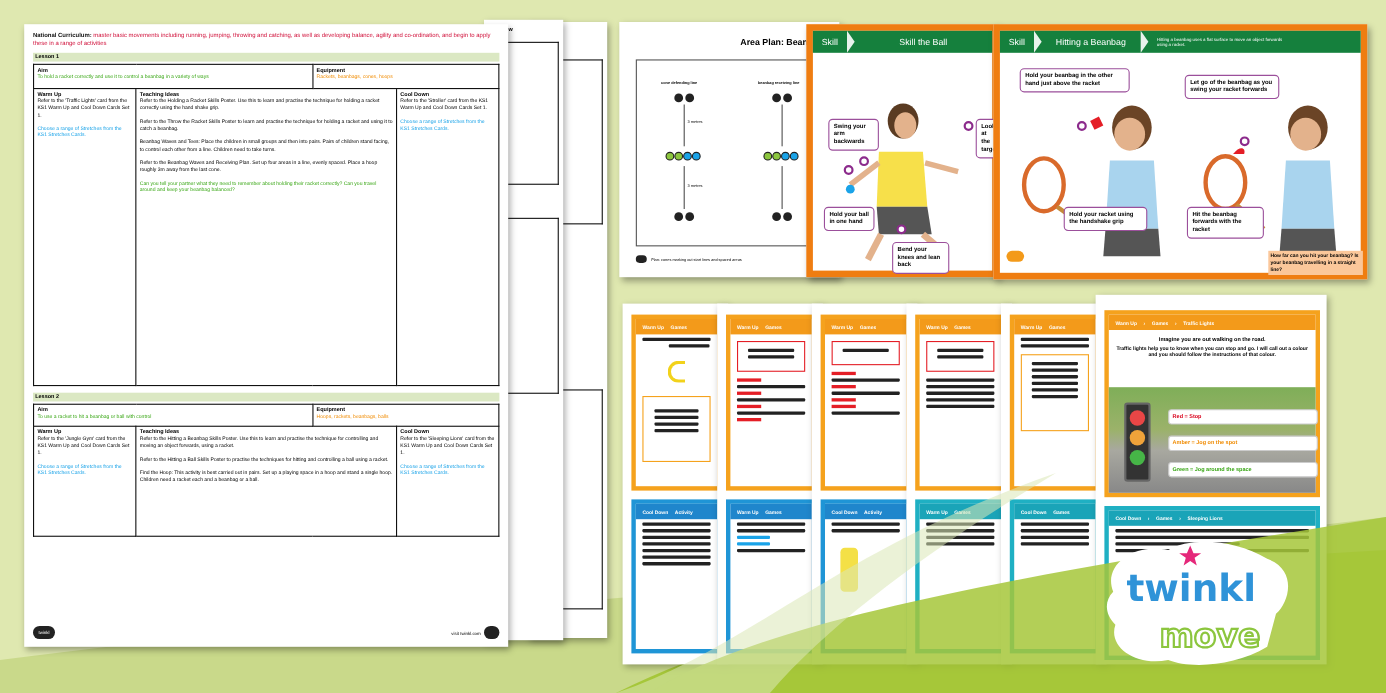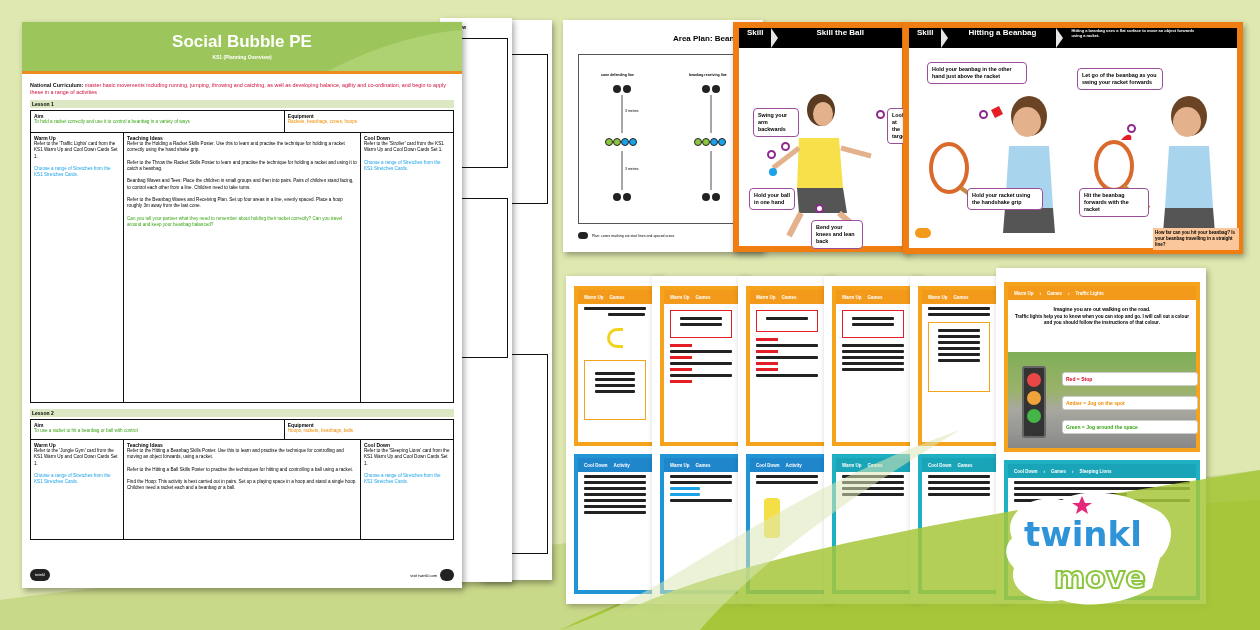--- a/index.html
+++ b/index.html
@@ -13,21 +13,21 @@
 .nc{font-size:5.4px;line-height:7px;margin:8px 8px 4px;color:#d0103a}
 .nc b{color:#111}
 .lesson-bar{background:#dbe8c3;height:8px;margin:2px 8px;font-size:5px;font-weight:bold;padding-left:2px;line-height:8px}
 table.lp{border-collapse:collapse;margin:0 8px;width:calc(100% - 16px)}
 table.lp td{border:1.5px solid #111;vertical-align:top;padding:2px 3px;font-size:4.6px;line-height:6.2px}
 .lbl{font-weight:bold;font-size:5px;display:block}
 .green{color:#38a614}.orange{color:#f08b00}.blue{color:#1aa3e8}
 .foot{position:absolute;left:8px;right:8px;bottom:6px;height:14px;font-size:4px;display:flex;justify-content:space-between;align-items:center}
 .cloud-logo{width:20px;height:12px;background:#222;border-radius:8px;color:#fff;font-size:4px;text-align:center;line-height:12px}
 .card-orange{position:absolute;background:#fff;border:6px solid #ef7d11;box-shadow:2px 3px 6px rgba(0,0,0,.35)}
-.ptab{background:#000000;height:20px;display:flex;color:#fff;font-size:8px;font-weight:bold}
+.ptab{background:#15803d;height:20px;display:flex;align-items:center;color:#fff;font-size:8px;font-weight:normal}
 .ptab span{padding:0 8px}
 .chev{width:0;height:0;border-top:10px solid transparent;border-bottom:10px solid transparent;border-left:7px solid #fff;opacity:.9}
 .bubble{position:absolute;background:#fff;border:1.6px solid #9b4f9b;border-radius:4px;font-size:5.4px;font-weight:bold;padding:3px 4px;line-height:7px}
 .dot{position:absolute;width:9px;height:9px;border-radius:50%;border:2px solid #8c2b8c;background:#fff}
 .small-card{position:absolute;background:#fff;box-shadow:2px 2px 6px rgba(0,0,0,.3)}
 .sc-top{position:absolute;left:8px;right:6px;top:10px;height:160px;border:4px solid #f5a21d;background:#fff}
 .sc-top .tabrow{background:#f39a1a;height:14px;color:#fff;font-size:4.5px;font-weight:bold;display:flex;align-items:center;gap:6px;padding-left:6px}
 .sc-bot{position:absolute;left:8px;right:6px;top:178px;height:140px;border:4px solid #1f95d6;background:#fff}
 .sc-bot .tabrow{background:#1f86cc;height:14px;color:#fff;font-size:4.5px;font-weight:bold;display:flex;align-items:center;gap:6px;padding-left:6px}
 .line{height:3px;background:#222;margin:3px 6px;border-radius:1px}
@@ -48,27 +48,20 @@
   <div style="margin:22px 4px 0;height:150px;border:1.5px solid #111;border-left:none"></div>
   <div style="margin:150px 4px 0;height:200px;border:1.5px solid #111;border-left:none"></div>
 </div>
 <div class="sheet" style="left:440px;top:18px;width:72px;height:564px;z-index:2">
   <div style="font-size:5px;font-weight:bold;margin:6px 4px">Overview</div>
   <div style="margin:8px 4px 0;height:130px;border:1.5px solid #111;border-left:none"></div>
   <div style="margin:30px 4px 0;height:160px;border:1.5px solid #111;border-left:none"></div>
 </div>
 
 <div class="sheet" style="left:22px;top:22px;width:440px;height:566px;z-index:3">
-  <div class="hdr-green">
-    <svg style="position:absolute;right:0;top:0" width="200" height="52">
-        <path d="M60 52 C120 20 170 10 200 8 L200 52Z" fill="#b7d67a" opacity=".7"></path>
-      </svg>
-    <div class="title">Social Bubble PE</div>
-    <div class="sub">KS1 (Planning Overview)</div>
-  </div>
   <p class="nc"><b>National Curriculum:</b> <span>master basic movements including running, jumping, throwing and catching, as well as developing balance, agility and co-ordination, and begin to apply these in a range of activities</span></p>
 
   <div class="lesson-bar">Lesson 1</div>
   <table class="lp">
     <tbody>
         <tr style="height:22px">
       <td colspan="2" style="width:60%"><span class="lbl">Aim</span><span class="green">To hold a racket correctly and use it to control a beanbag in a variety of ways</span></td>
       <td colspan="2"><span class="lbl">Equipment</span><span class="orange">Rackets, beanbags, cones, hoops</span></td>
     </tr>
     <tr style="height:270px">
@@ -176,21 +169,21 @@
   <div class="dot" style="left:28px;top:122px"></div>
   <div class="dot" style="left:42px;top:114px"></div>
   <div class="dot" style="left:76px;top:176px"></div>
   <div class="dot" style="left:137px;top:82px"></div>
 </div>
 
 <div class="card-orange" style="left:903px;top:22px;width:340px;height:232px;z-index:6">
   <div class="ptab">
       <span>Skill</span>
       <div class="chev"></div>
-      <span style="width:108px;text-align:center">Hitting a Beanbag</span>
+      <span style="width:90px;text-align:center">Hitting a Beanbag</span>
       <div class="chev"></div>
       <span style="font-size:4px;line-height:5px;width:140px">Hitting a beanbag uses a flat surface to move an object forwards using a racket.</span>
     </div>
   <svg width="328" height="200" style="position:absolute;left:0;top:20px">
     <g>
         <ellipse cx="120" cy="68" rx="18" ry="20" fill="#6b4426"></ellipse>
         <ellipse cx="118" cy="74" rx="14" ry="15" fill="#e3b28c"></ellipse>
     <path d="M100 98 L140 98 L144 160 L96 160Z" fill="#a9d4ee"></path>
         <path d="M96 160 L144 160 L146 185 L94 185Z" fill="#555"></path>
     <ellipse cx="40" cy="120" rx="18" ry="24" fill="none" stroke="#d96a2b" stroke-width="4"></ellipse>

